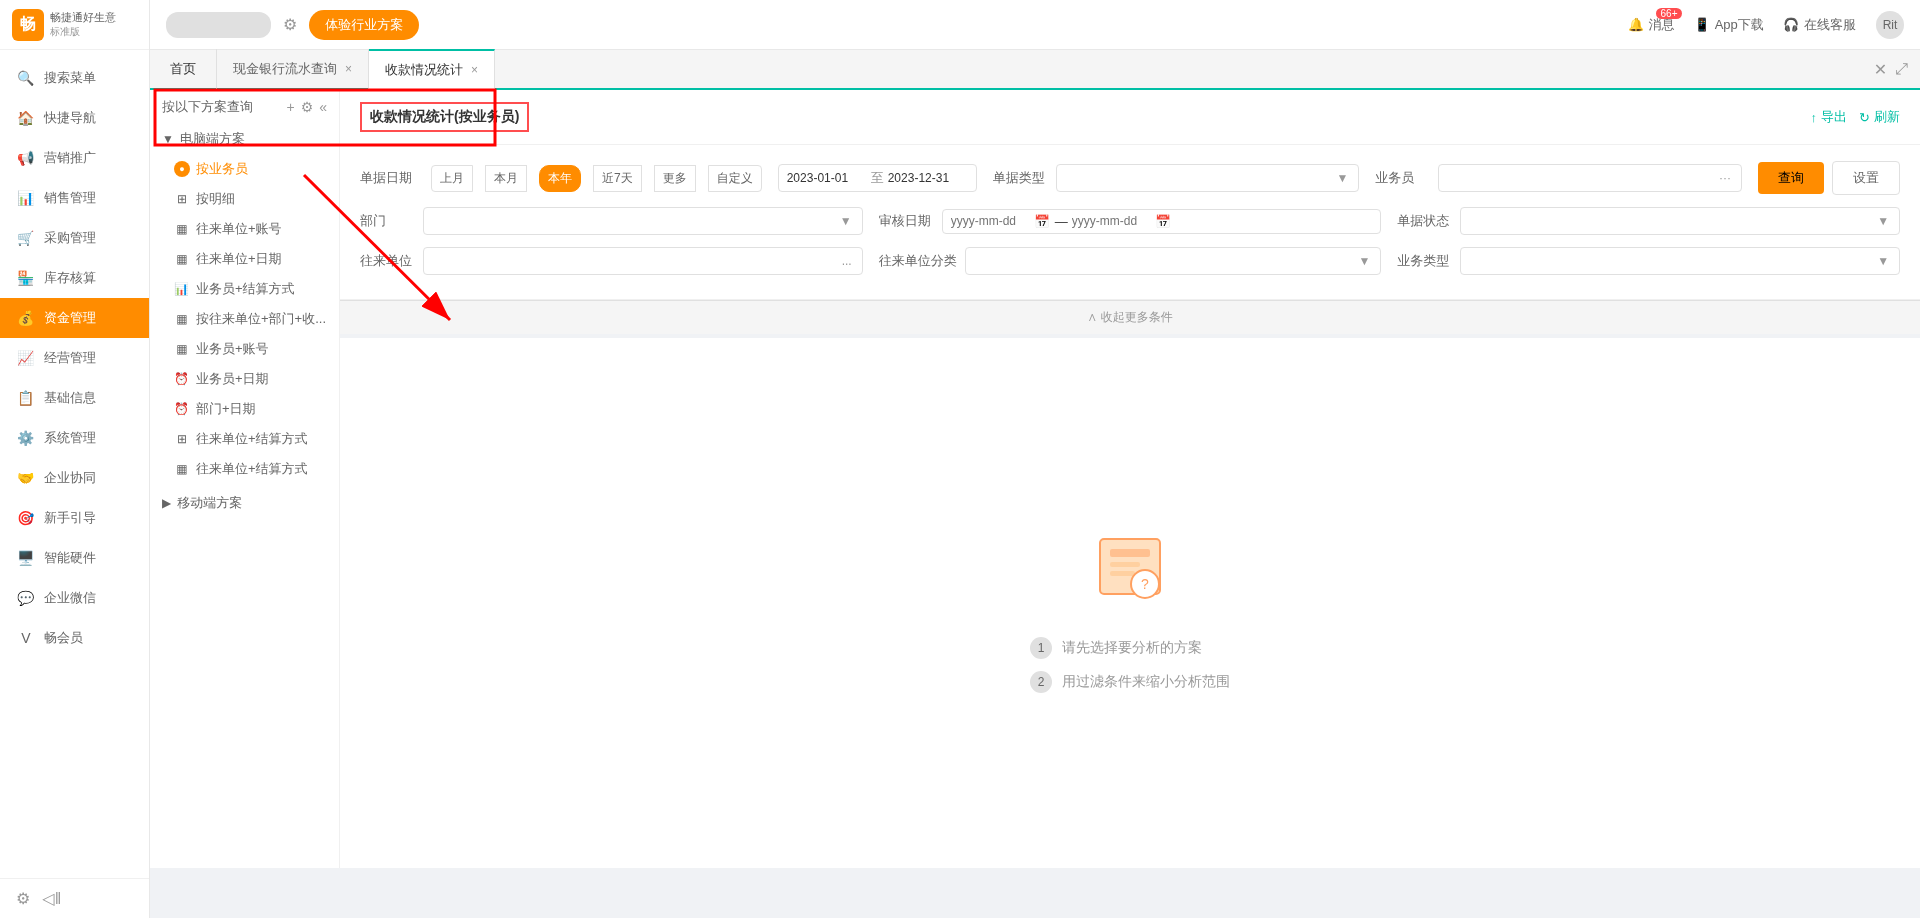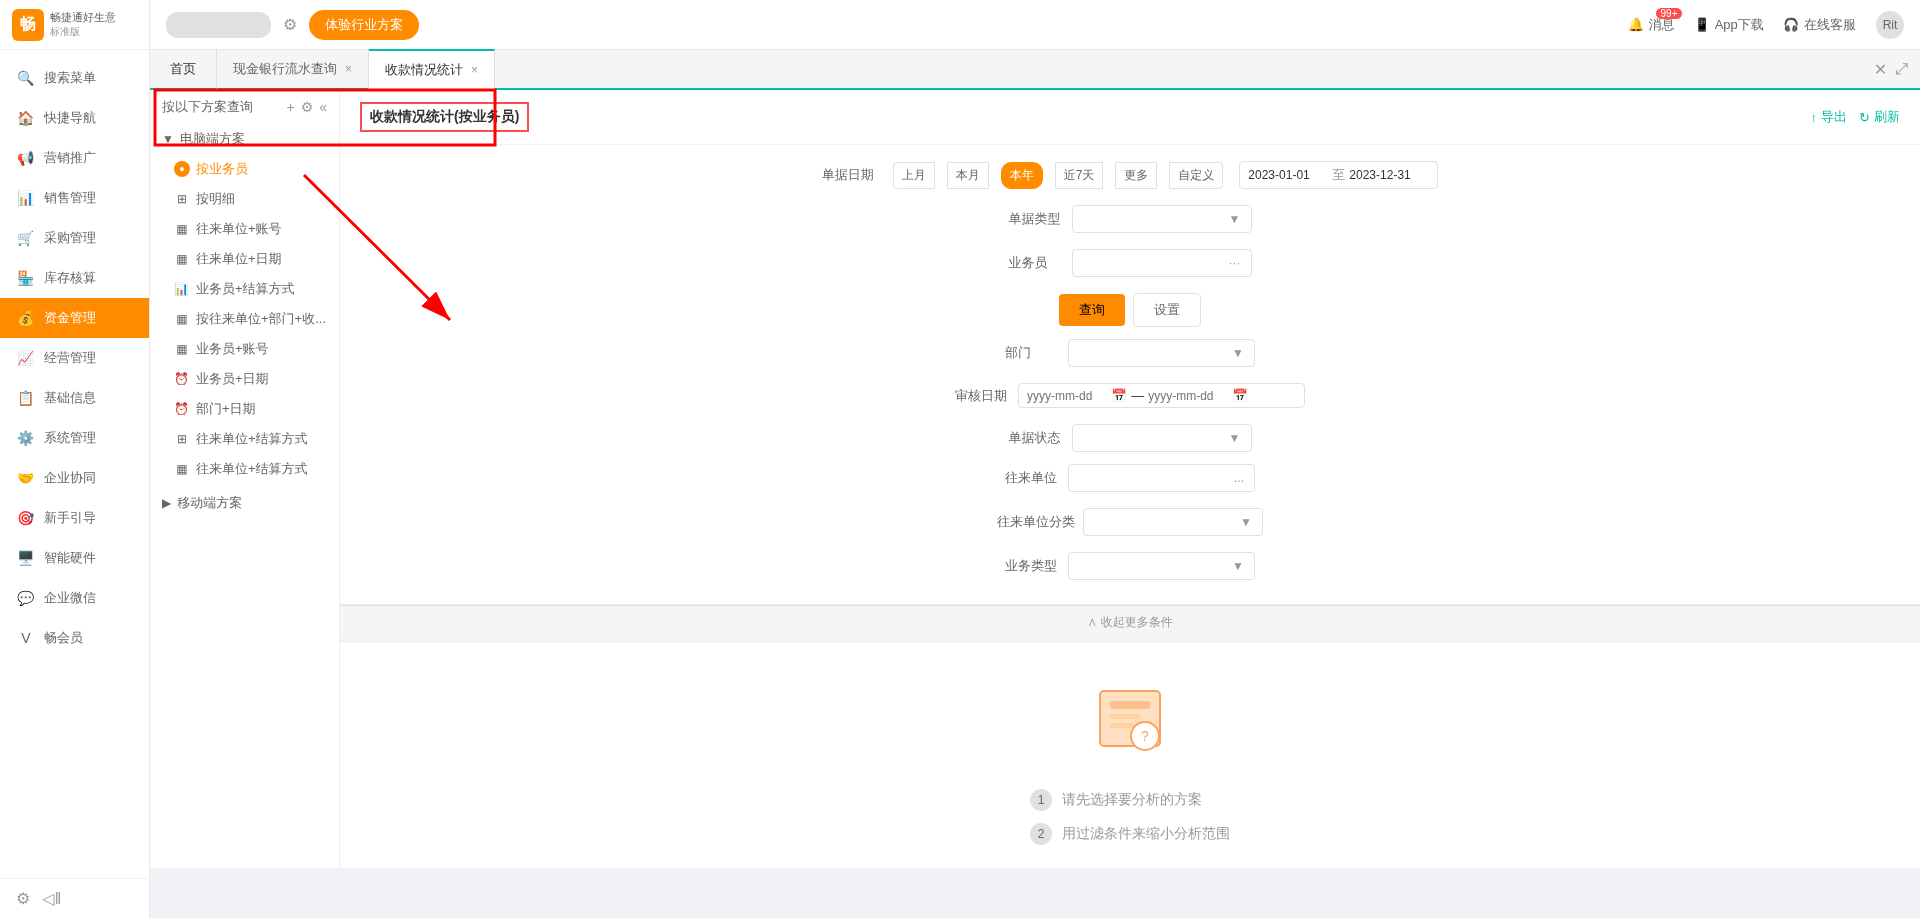--- a/index.html
+++ b/index.html
@@ -69,21 +69,21 @@
     .tree-child { display: flex; align-items: center; padding: 6px 12px; font-size: 13px; color: #666; cursor: pointer; }
     .tree-child.active { color: #ff8c00; }
     .tree-child .child-icon { margin-right: 6px; font-size: 12px; width: 16px; height: 16px; display: flex; align-items: center; justify-content: center; }
     .active-dot { width: 16px; height: 16px; background: #ff8c00; border-radius: 50%; display: flex; align-items: center; justify-content: center; color: white; font-size: 9px; margin-right: 6px; }
 
     
     .right-panel { flex: 1; display: flex; flex-direction: column; overflow: hidden; }
 
     
     .filter-area { background: #fff; padding: 16px 20px; border-bottom: 1px solid #f0f0f0; }
-    .filter-row { display: flex; align-items: center; margin-bottom: 12px; gap: 16px; flex-wrap: wrap; flex-direction: column; }
+    .filter-row { display: flex; align-items: center; margin-bottom: 12px; gap: 16px; flex-wrap: wrap; }
     .filter-row:last-child { margin-bottom: 8px; }
     .filter-item { display: flex; align-items: center; gap: 8px; flex: 1; min-width: 300px; }
     .filter-label { color: #666; font-size: 13px; white-space: nowrap; min-width: 55px; }
     .filter-select { flex: 1; border: 1px solid #e0e0e0; border-radius: 4px; padding: 6px 10px; font-size: 13px; color: #333; background: #fff; display: flex; align-items: center; justify-content: space-between; cursor: pointer; min-width: 180px; }
     .filter-select-arrow { color: #999; font-size: 12px; }
     .date-input { border: none; outline: none; font-size: 13px; color: #999; width: 90px; }
     .date-sep { color: #999; }
 
     
     .date-tabs { display: flex; align-items: center; gap: 12px; margin-left: 8px; }
@@ -192,21 +192,21 @@
     <div class="topbar">
       <div class="topbar-left">
         <span class="topbar-breadcrumb" style="background:#e0e0e0;padding:4px 20px;border-radius:12px;">　　　　　</span>
         <span class="topbar-settings">⚙</span>
         <button class="topbar-trial-btn">体验行业方案</button>
       </div>
       <div class="topbar-right">
         <div class="topbar-msg">
           <span>🔔</span>
           <span>消息</span>
-          <span class="badge">99+</span>
+          <span class="badge">66+</span>
         </div>
         <div class="topbar-app">
           <span>📱</span>
           <span>App下载</span>
         </div>
         <div class="topbar-service">
           <span>🎧</span>
           <span>在线客服</span>
         </div>
         <div class="topbar-user" style="background:#e0e0e0;border-radius:50%;width:28px;height:28px;display:flex;align-items:center;justify-content:center;font-size:12px;color:#666;">

